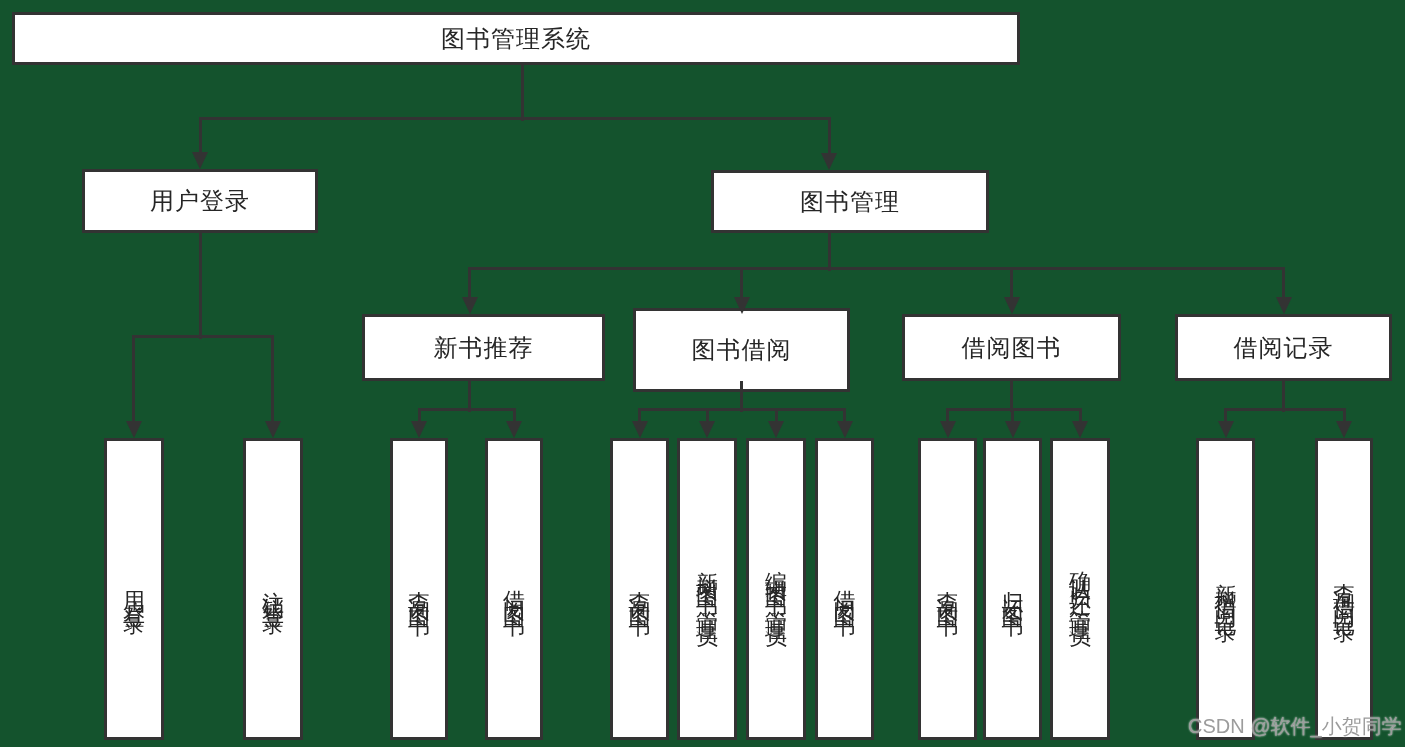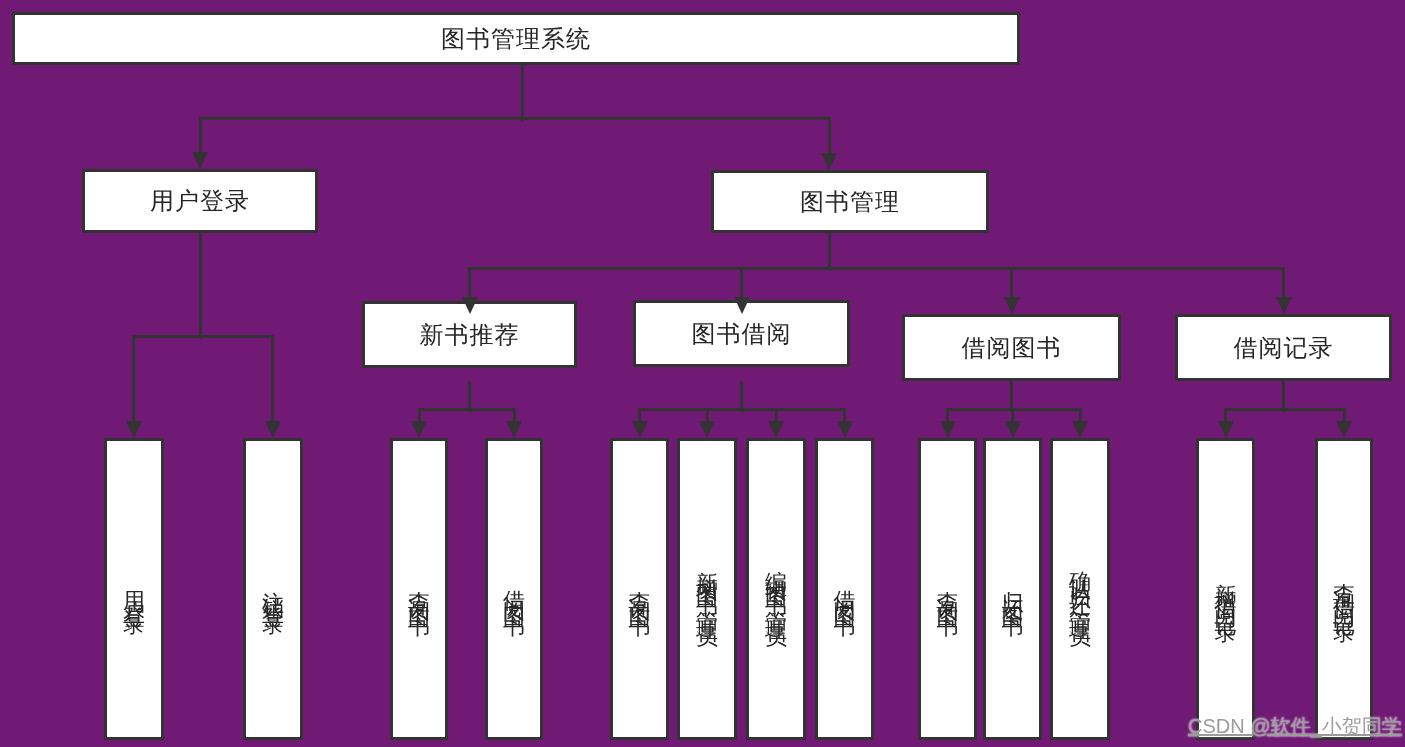--- a/index.html
+++ b/index.html
@@ -5,21 +5,21 @@
   html, body {
     margin: 0;
     padding: 0;
     background: #ffffff;
     font-family: "Liberation Sans", "DejaVu Sans", sans-serif;
   }
   #diagram {
     position: relative;
     width: 1405px;
     height: 747px;
-    background: #701a75;
+    background: #14532d;
     overflow: hidden;
   }
   .box {
     position: absolute;
     box-sizing: border-box;
     border: 3px solid #333333;
     background: #ffffff;
     display: flex;
     align-items: center;
     justify-content: center;
@@ -52,43 +52,42 @@
   }
   .watermark {
     position: absolute;
     left: 1188px;
     top: 713px;
     font-size: 20px;
     color: #9c9c9c;
     white-space: nowrap;
     z-index: 10;
     text-shadow: 0 0 2px #ffffff;
-    text-decoration: underline;
   }
 </style>
 </head>
 <body>
 
 <div id="diagram">
 
   <div class="box" style="left:12px;top:12px;width:1008px;height:53px">
     <span class="hlabel">图书管理系统</span>
   </div>
 
   <div class="box" style="left:82px;top:169px;width:236px;height:64px">
     <span class="hlabel">用户登录</span>
   </div>
   <div class="box" style="left:711px;top:170px;width:278px;height:63px">
     <span class="hlabel">图书管理</span>
   </div>
 
-  <div class="box" style="left:362px;top:301px;width:215px;height:67px">
+  <div class="box" style="left:362px;top:314px;width:243px;height:67px">
     <span class="hlabel">新书推荐</span>
   </div>
-  <div class="box" style="left:633px;top:300px;width:217px;height:67px">
+  <div class="box" style="left:633px;top:308px;width:217px;height:84px">
     <span class="hlabel">图书借阅</span>
   </div>
   <div class="box" style="left:902px;top:314px;width:219px;height:67px">
     <span class="hlabel">借阅图书</span>
   </div>
   <div class="box" style="left:1175px;top:314px;width:217px;height:67px">
     <span class="hlabel">借阅记录</span>
   </div>
 
   <div class="box" style="left:104px;top:438px;width:60px;height:302px">

